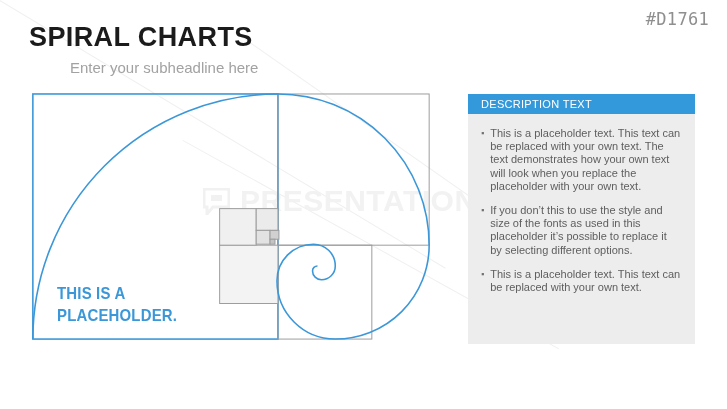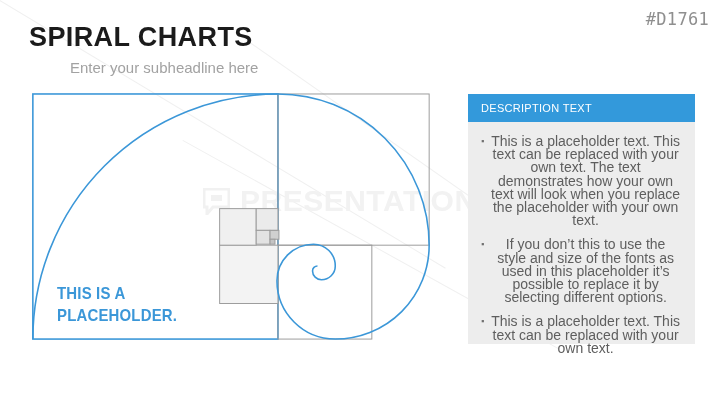--- a/index.html
+++ b/index.html
@@ -108,21 +108,21 @@
   
   #description-panel {
     position: absolute;
     left: 468px;
     top: 94px;
     width: 227px;
     height: 250px;
     background: #ededed;
   }
   #description-header {
-    height: 28px;
+    height: 20px;
     background: #3399db;
     display: flex;
     align-items: center;
     padding-left: 13px;
     box-sizing: border-box;
   }
   #description-header .hdr-label {
     color: #ffffff;
     font-size: 11px;
     font-weight: 400;
@@ -136,24 +136,23 @@
     margin-bottom: 11px;
   }
   .bullet-marker {
     color: #6f6f6f;
     font-size: 9px;
     line-height: 13px;
     margin-right: 6px;
     flex: 0 0 auto;
   }
   .bullet-text {
-    font-size: 14px;
+    font-size: 11px;
     line-height: 13.2px;
     color: #5e5e5e;
-    text-align: center;
   }
 </style>
 </head>
 <body>
 
 <div id="slide-id">#D1761</div>
 
 <div class="guide" style="left:0px; top:0px; width:520px; height:1px; transform:rotate(31deg);"></div>
 <div class="guide" style="left:183px; top:140px; width:430px; height:1px; transform:rotate(29deg);"></div>
 <div class="guide" style="left:240px; top:35px; width:520px; height:1px; transform:rotate(35deg);"></div>

